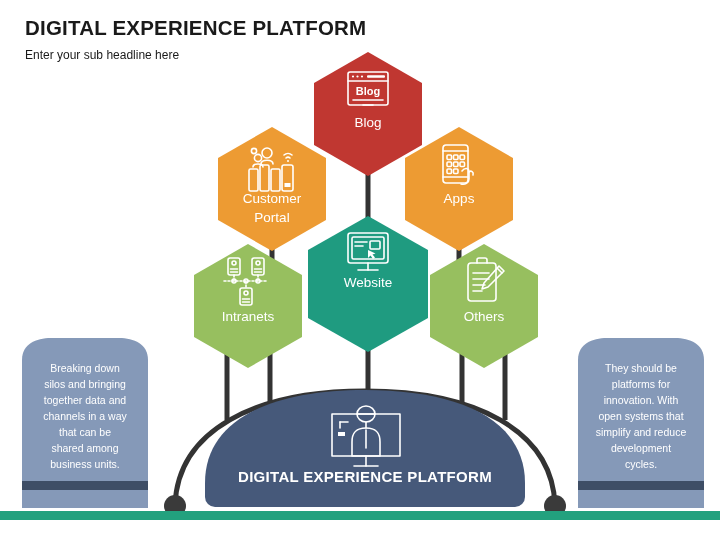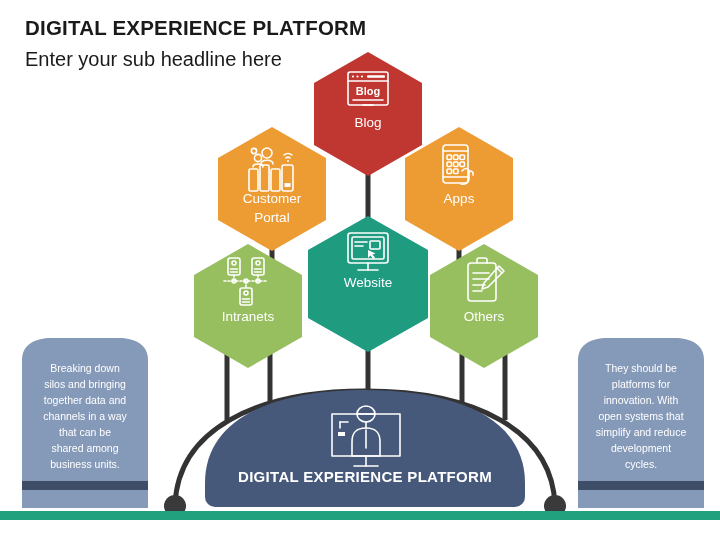--- a/index.html
+++ b/index.html
@@ -30,21 +30,21 @@
     font-size: 20.5px;
     font-weight: bold;
     letter-spacing: 0.2px;
     color: #1a1a1a;
     white-space: nowrap;
   }
   #subtitle {
     position: absolute;
     left: 25px;
     top: 48px;
-    font-size: 20px;
+    font-size: 12px;
     font-weight: normal;
     color: #1a1a1a;
     white-space: nowrap;
   }
 
   
   #diagram {
     position: absolute;
     left: 0;
     top: 0;

